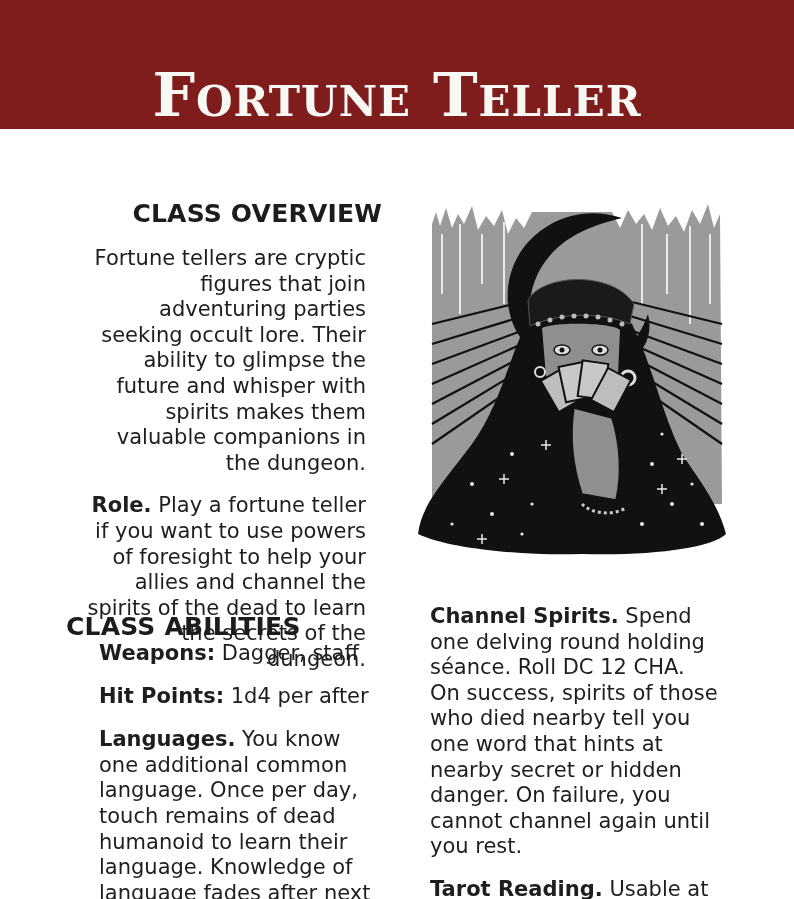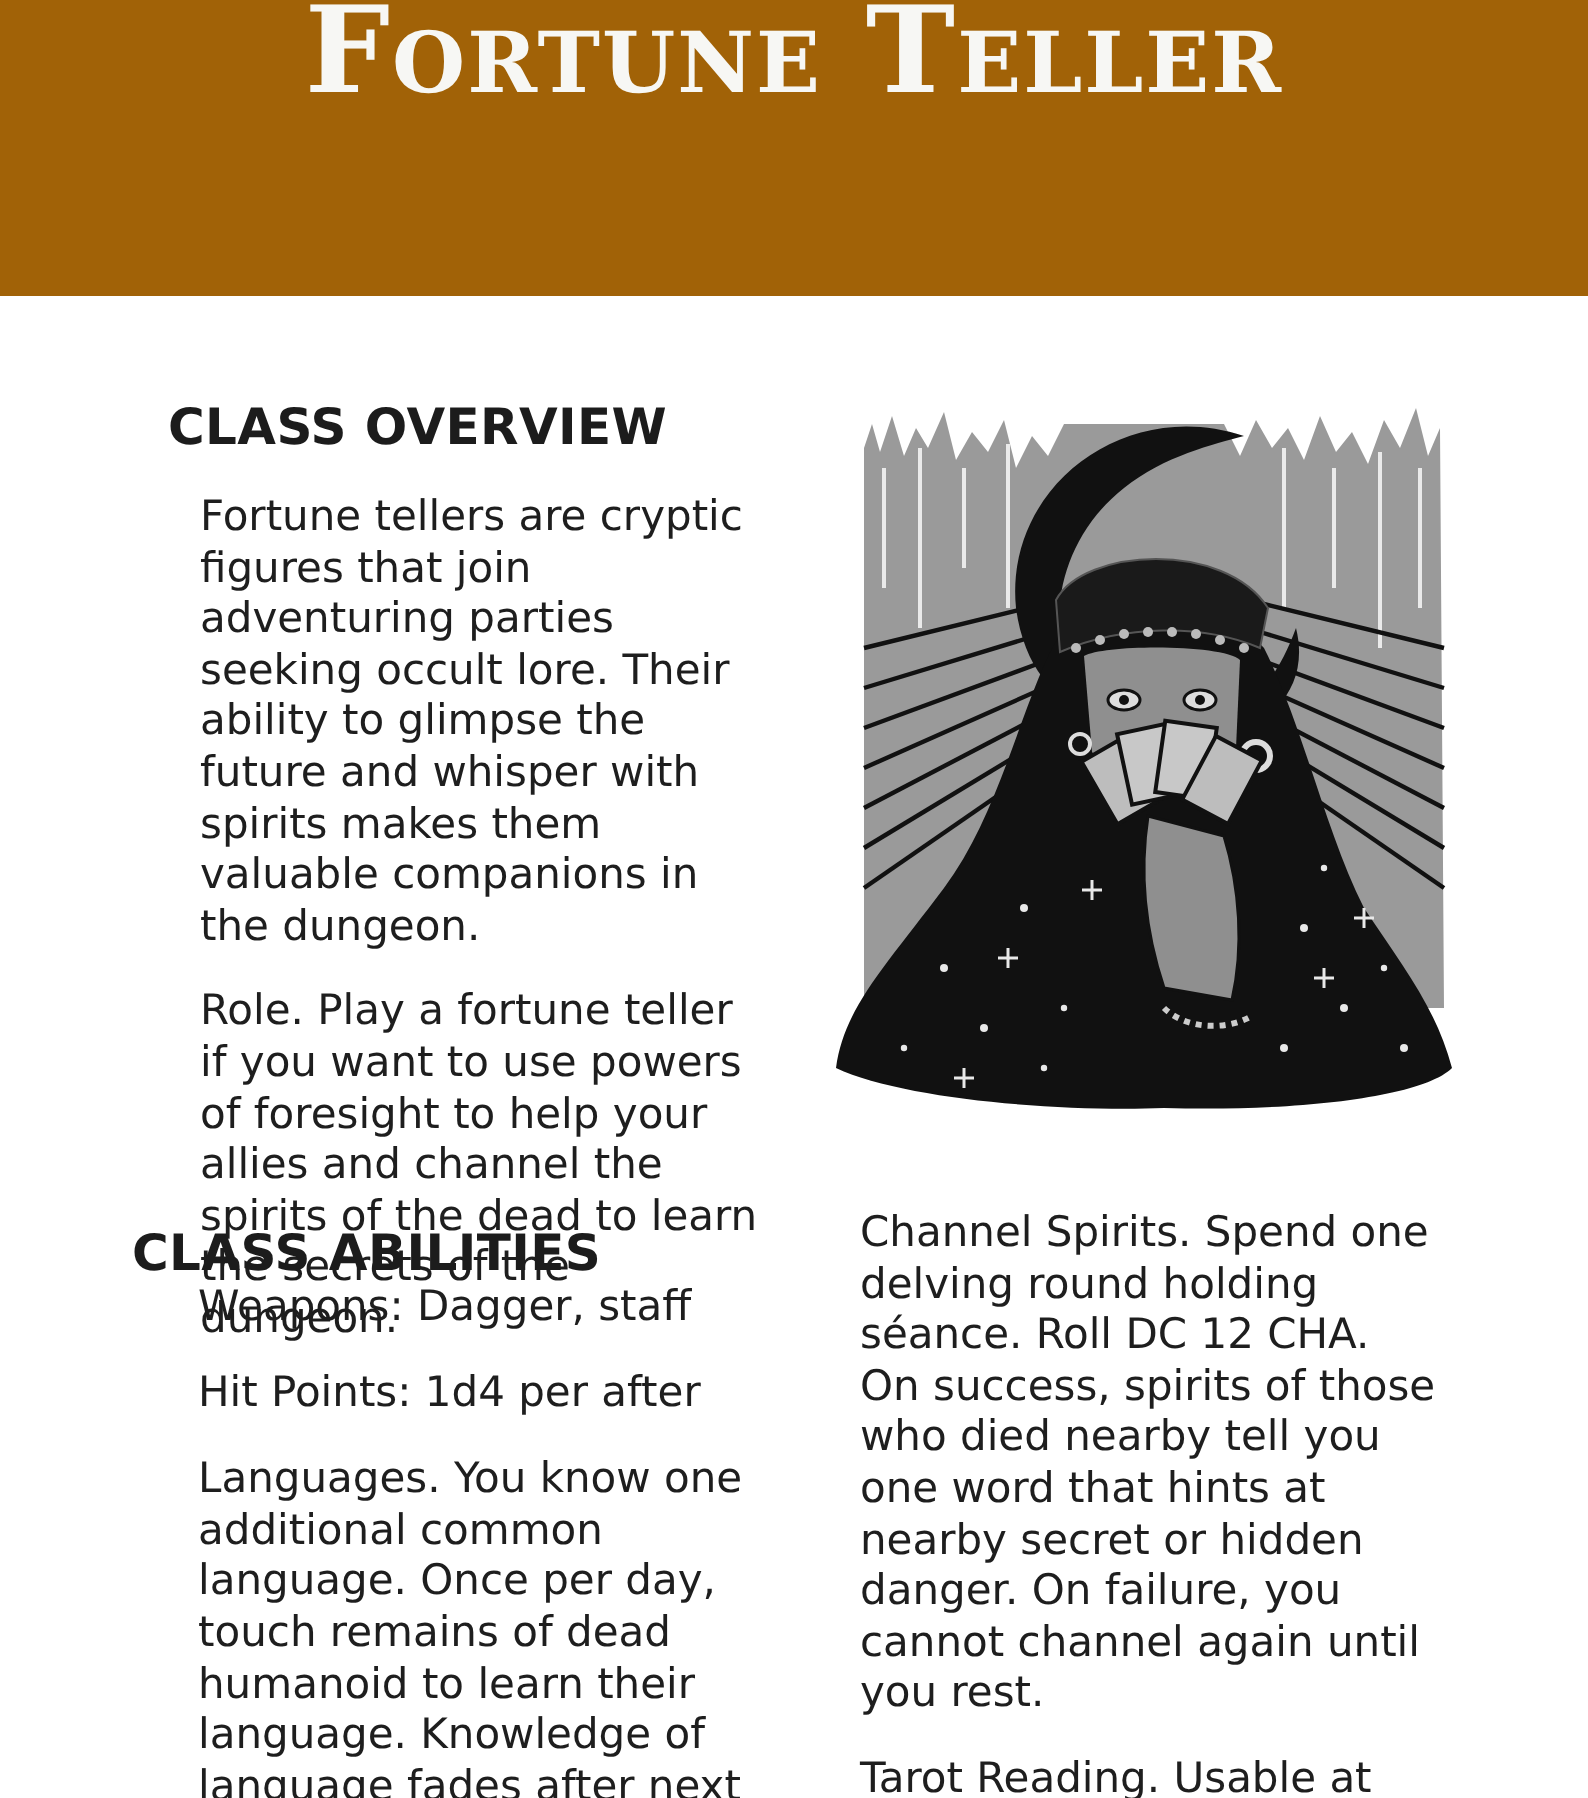--- a/index.html
+++ b/index.html
@@ -4,43 +4,43 @@
   <style>
     html, body { margin: 0; padding: 0; }
     body {
       width: 794px; height: 899px; overflow: hidden;
       background: #ffffff;
       font-family: "DejaVu Sans", sans-serif;
       color: #1e1e1e;
       position: relative;
     }
     .header {
-      position: absolute; left: 0; top: 0; width: 794px; height: 148px;
-      background: #a16207;
-      display: flex; align-items: flex-start; justify-content: center;
+      position: absolute; left: 0; top: 0; width: 794px; height: 129px;
+      background: #7f1d1d;
+      display: flex; align-items: flex-end; justify-content: center;
     }
     .title {
       font-family: "DejaVu Serif", serif;
       color: #f7f7f4;
       font-weight: bold;
       font-size: 60px;
       letter-spacing: 1px;
       margin: 0;
       font-variant: small-caps;
       line-height: 1;
       transform: translateY(-4px);
     }
-    .col-left { position: absolute; left: 84px; top: 198px; width: 318px; }
+    .col-left { position: absolute; left: 64px; top: 198px; width: 318px; text-align: right; }
     .col-right { position: absolute; left: 414px; top: 588px; width: 320px; }
     h2 {
       margin: 0; font-weight: bold; font-size: 25px; letter-spacing: 0.2px;
       color: #1c1c1c; line-height: 32px;
     }
     p { margin: 16px; font-size: 21px; line-height: 25.6px; }
-    .b { font-weight: normal; }
+    .b { font-weight: bold; }
     .overview-title { margin-bottom: 16px; }
     .overview-text { margin-bottom: 17px; }
     .abilities-title { position: absolute; left: 66px; top: 575px; margin-top: 36px; }
     .ab-list { position: absolute; left: 83px; top: 625px; width: 318px; }
     .ab-list p { margin-bottom: 17.5px; }
     .col-right p { margin-bottom: 17.5px; }
     .illus {
       position: absolute; left: 412px; top: 204px; width: 316px; height: 352px;
     }
   </style>

